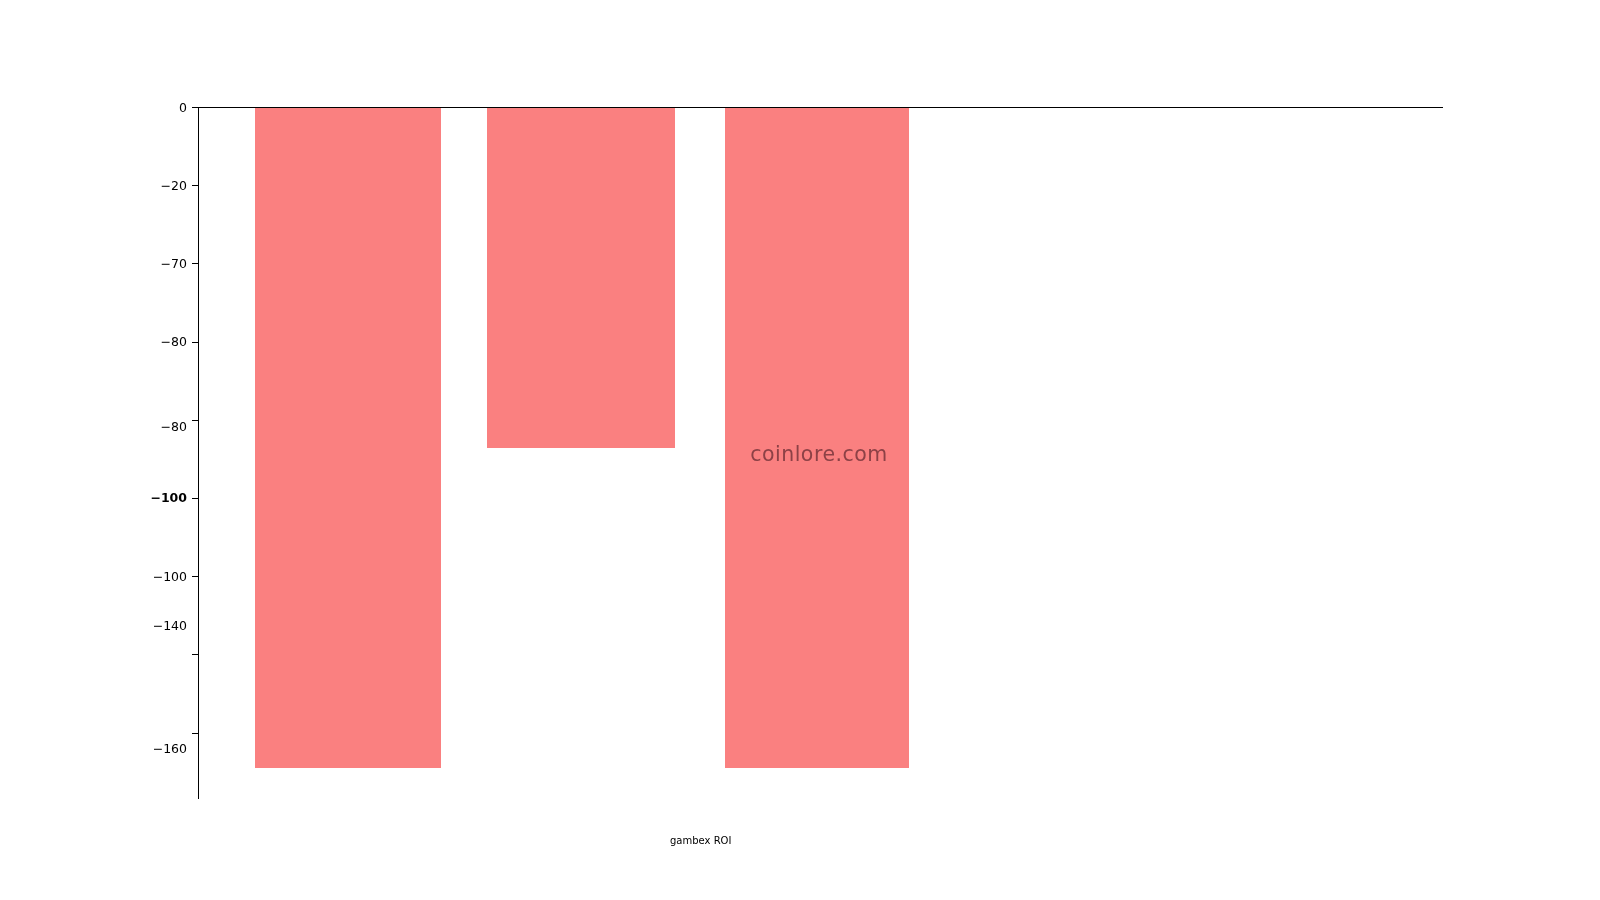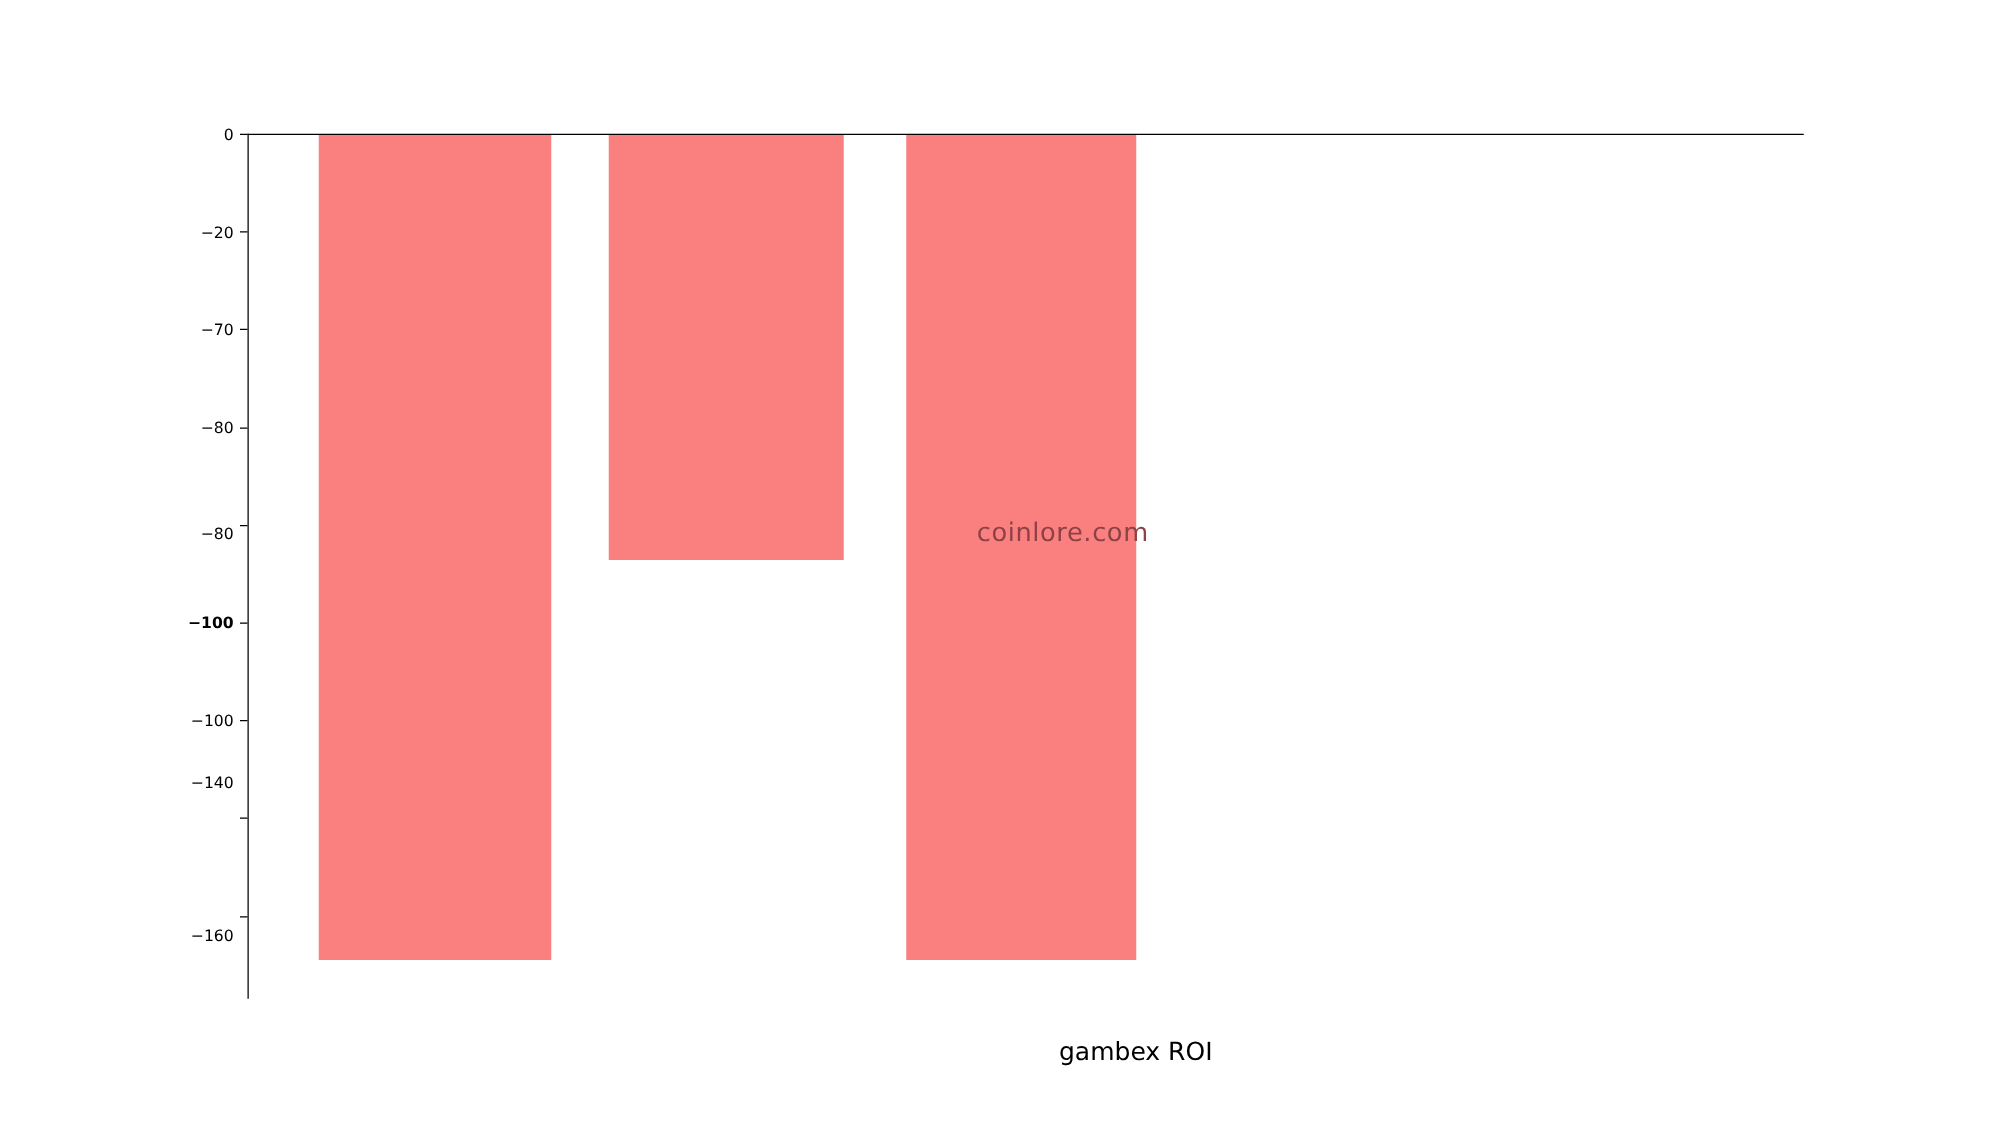--- a/index.html
+++ b/index.html
@@ -46,37 +46,37 @@
     font-size: 12.5px;
     color: #000000;
     white-space: nowrap;
   }
   .bar {
     position: absolute;
   }
   #watermark {
     position: absolute;
     left: 719px;
-    top: 412px;
+    top: 440px;
     width: 200px;
     height: 28px;
     line-height: 28px;
-    text-align: right;
+    text-align: center;
     font-size: 20.5px;
     letter-spacing: 0.5px;
   }
   #x-axis-label {
     position: absolute;
     left: 670px;
     top: 832px;
     width: 300px;
     height: 18px;
     line-height: 18px;
-    text-align: right;
-    font-size: 20px;
+    text-align: left;
+    font-size: 10px;
     color: #000000;
   }
 </style>
 </head>
 <body>
 
 <div id="figure">
   <div id="x-axis-line" class="spine" style="background: rgb(0, 0, 0);"></div>
   <div id="y-axis-line" class="spine" style="background: rgb(0, 0, 0);"></div>
   <div id="yticks">

